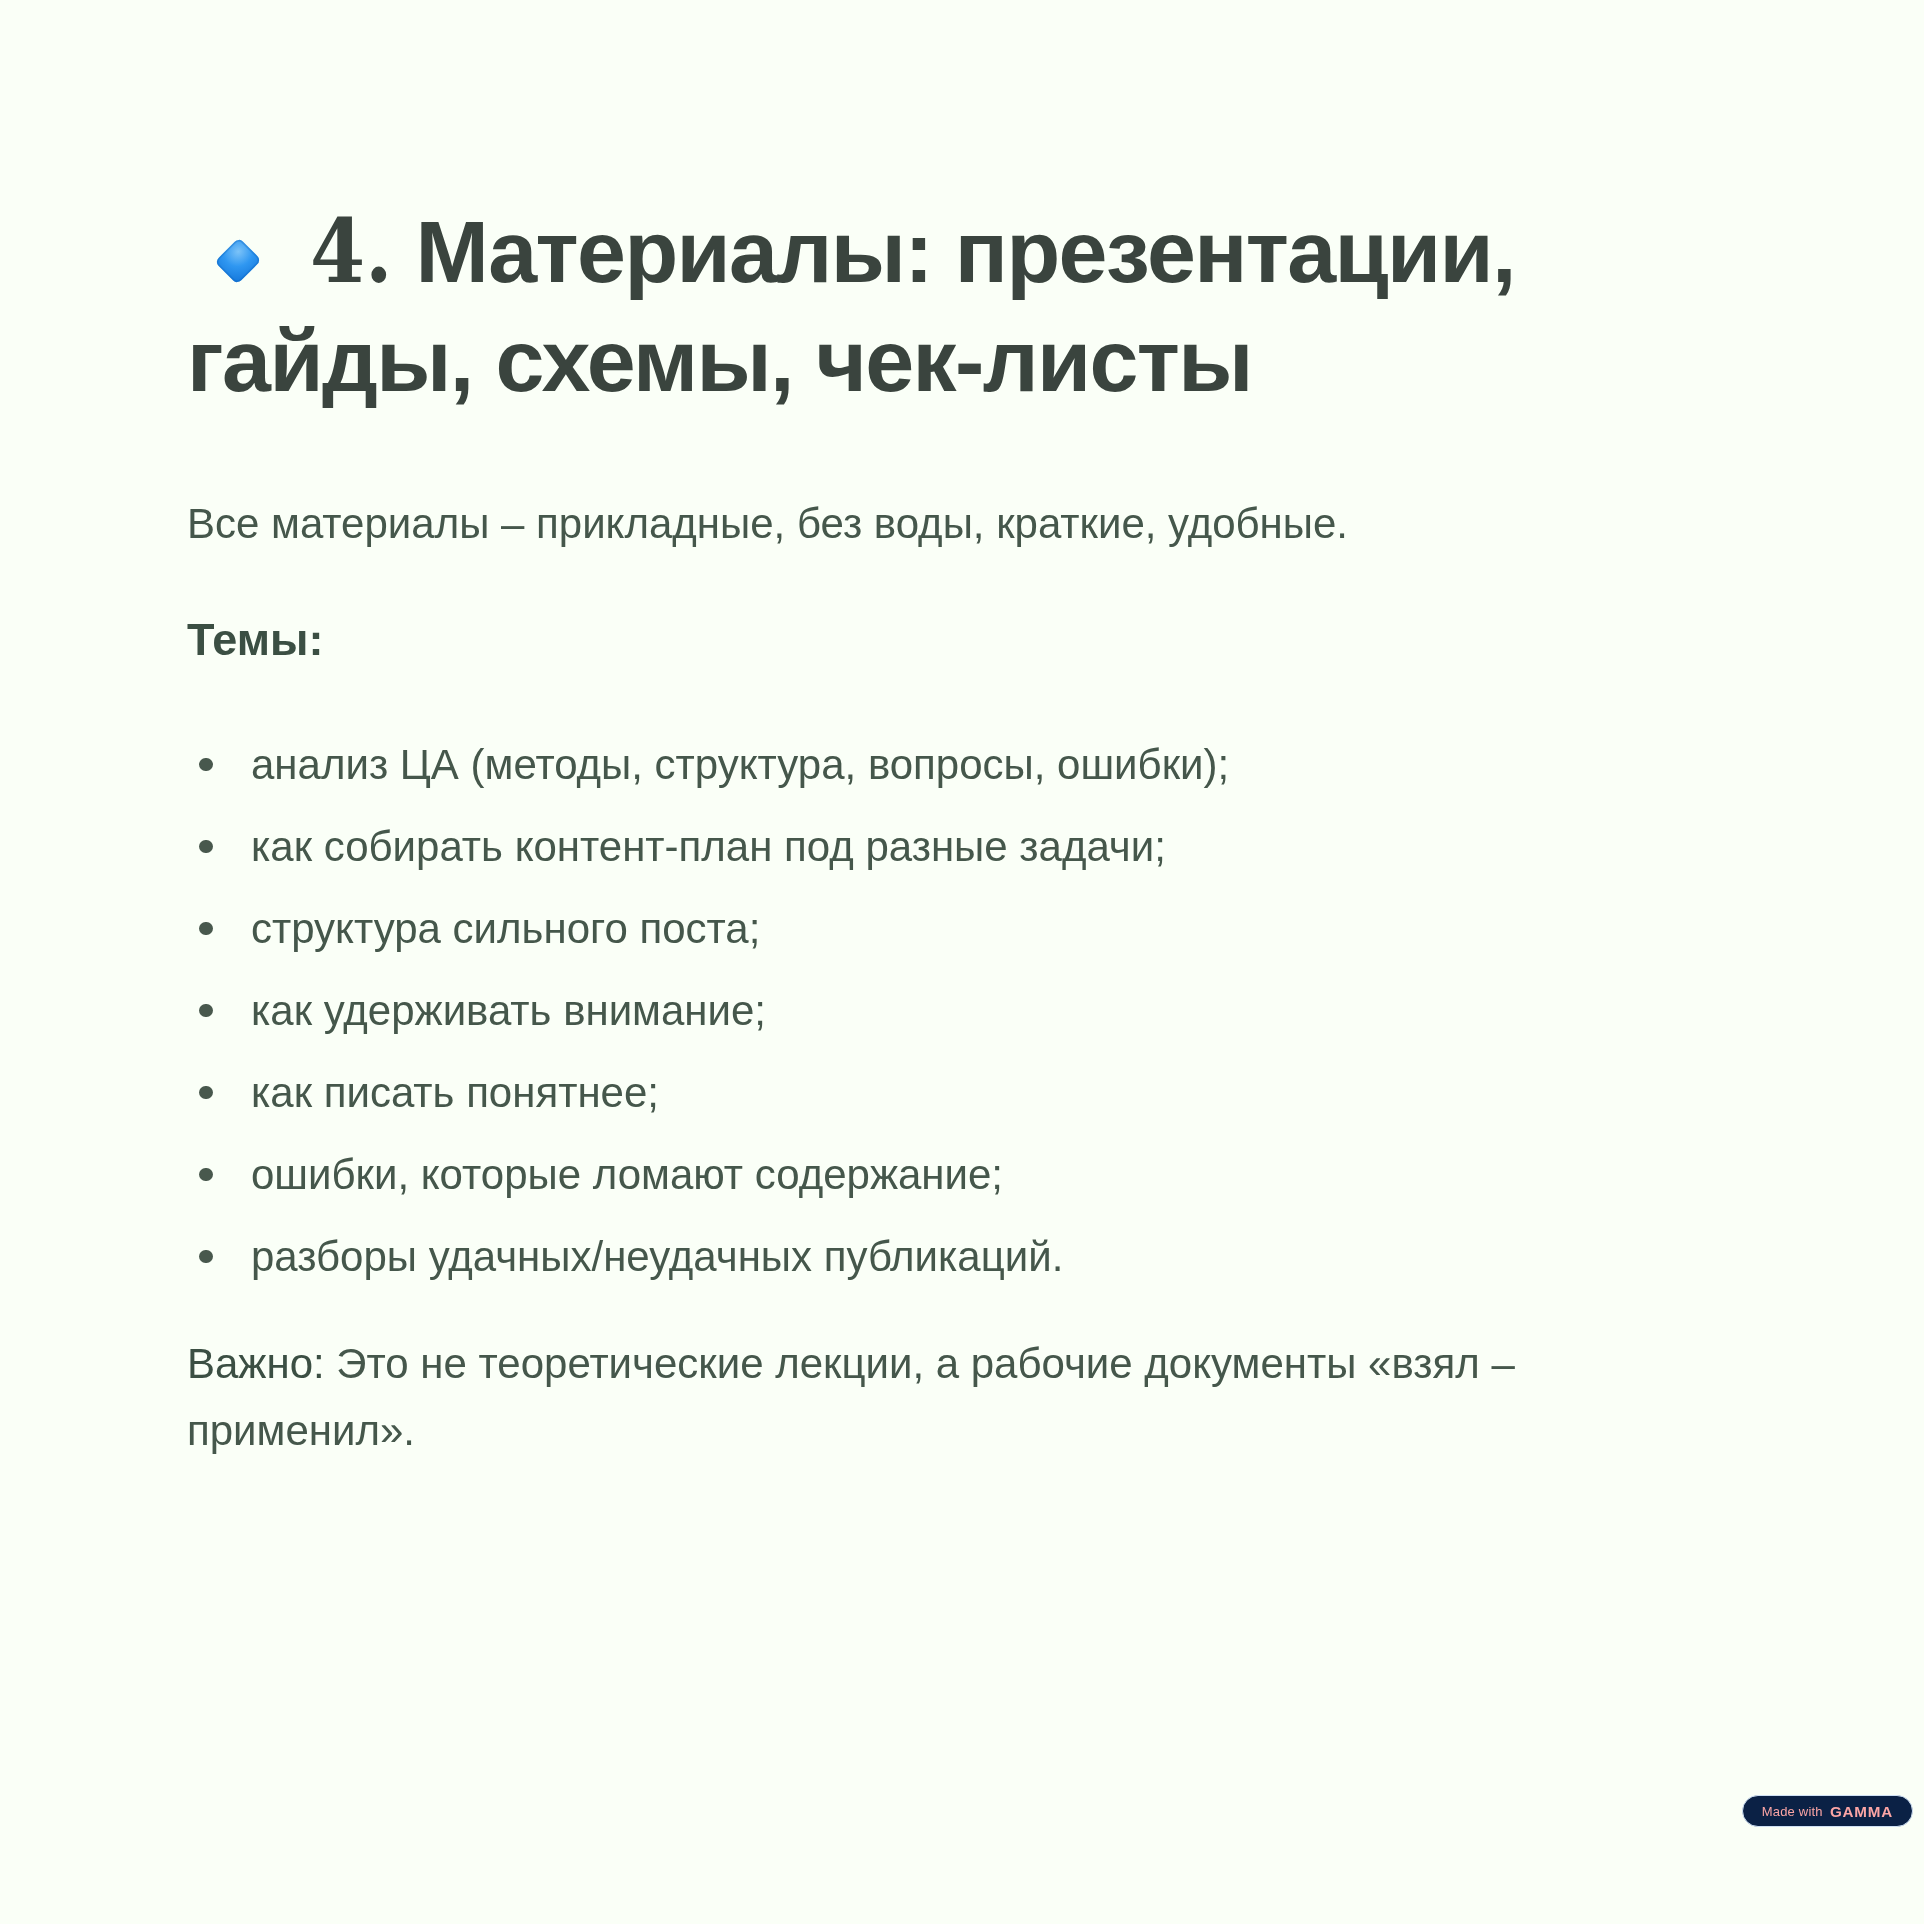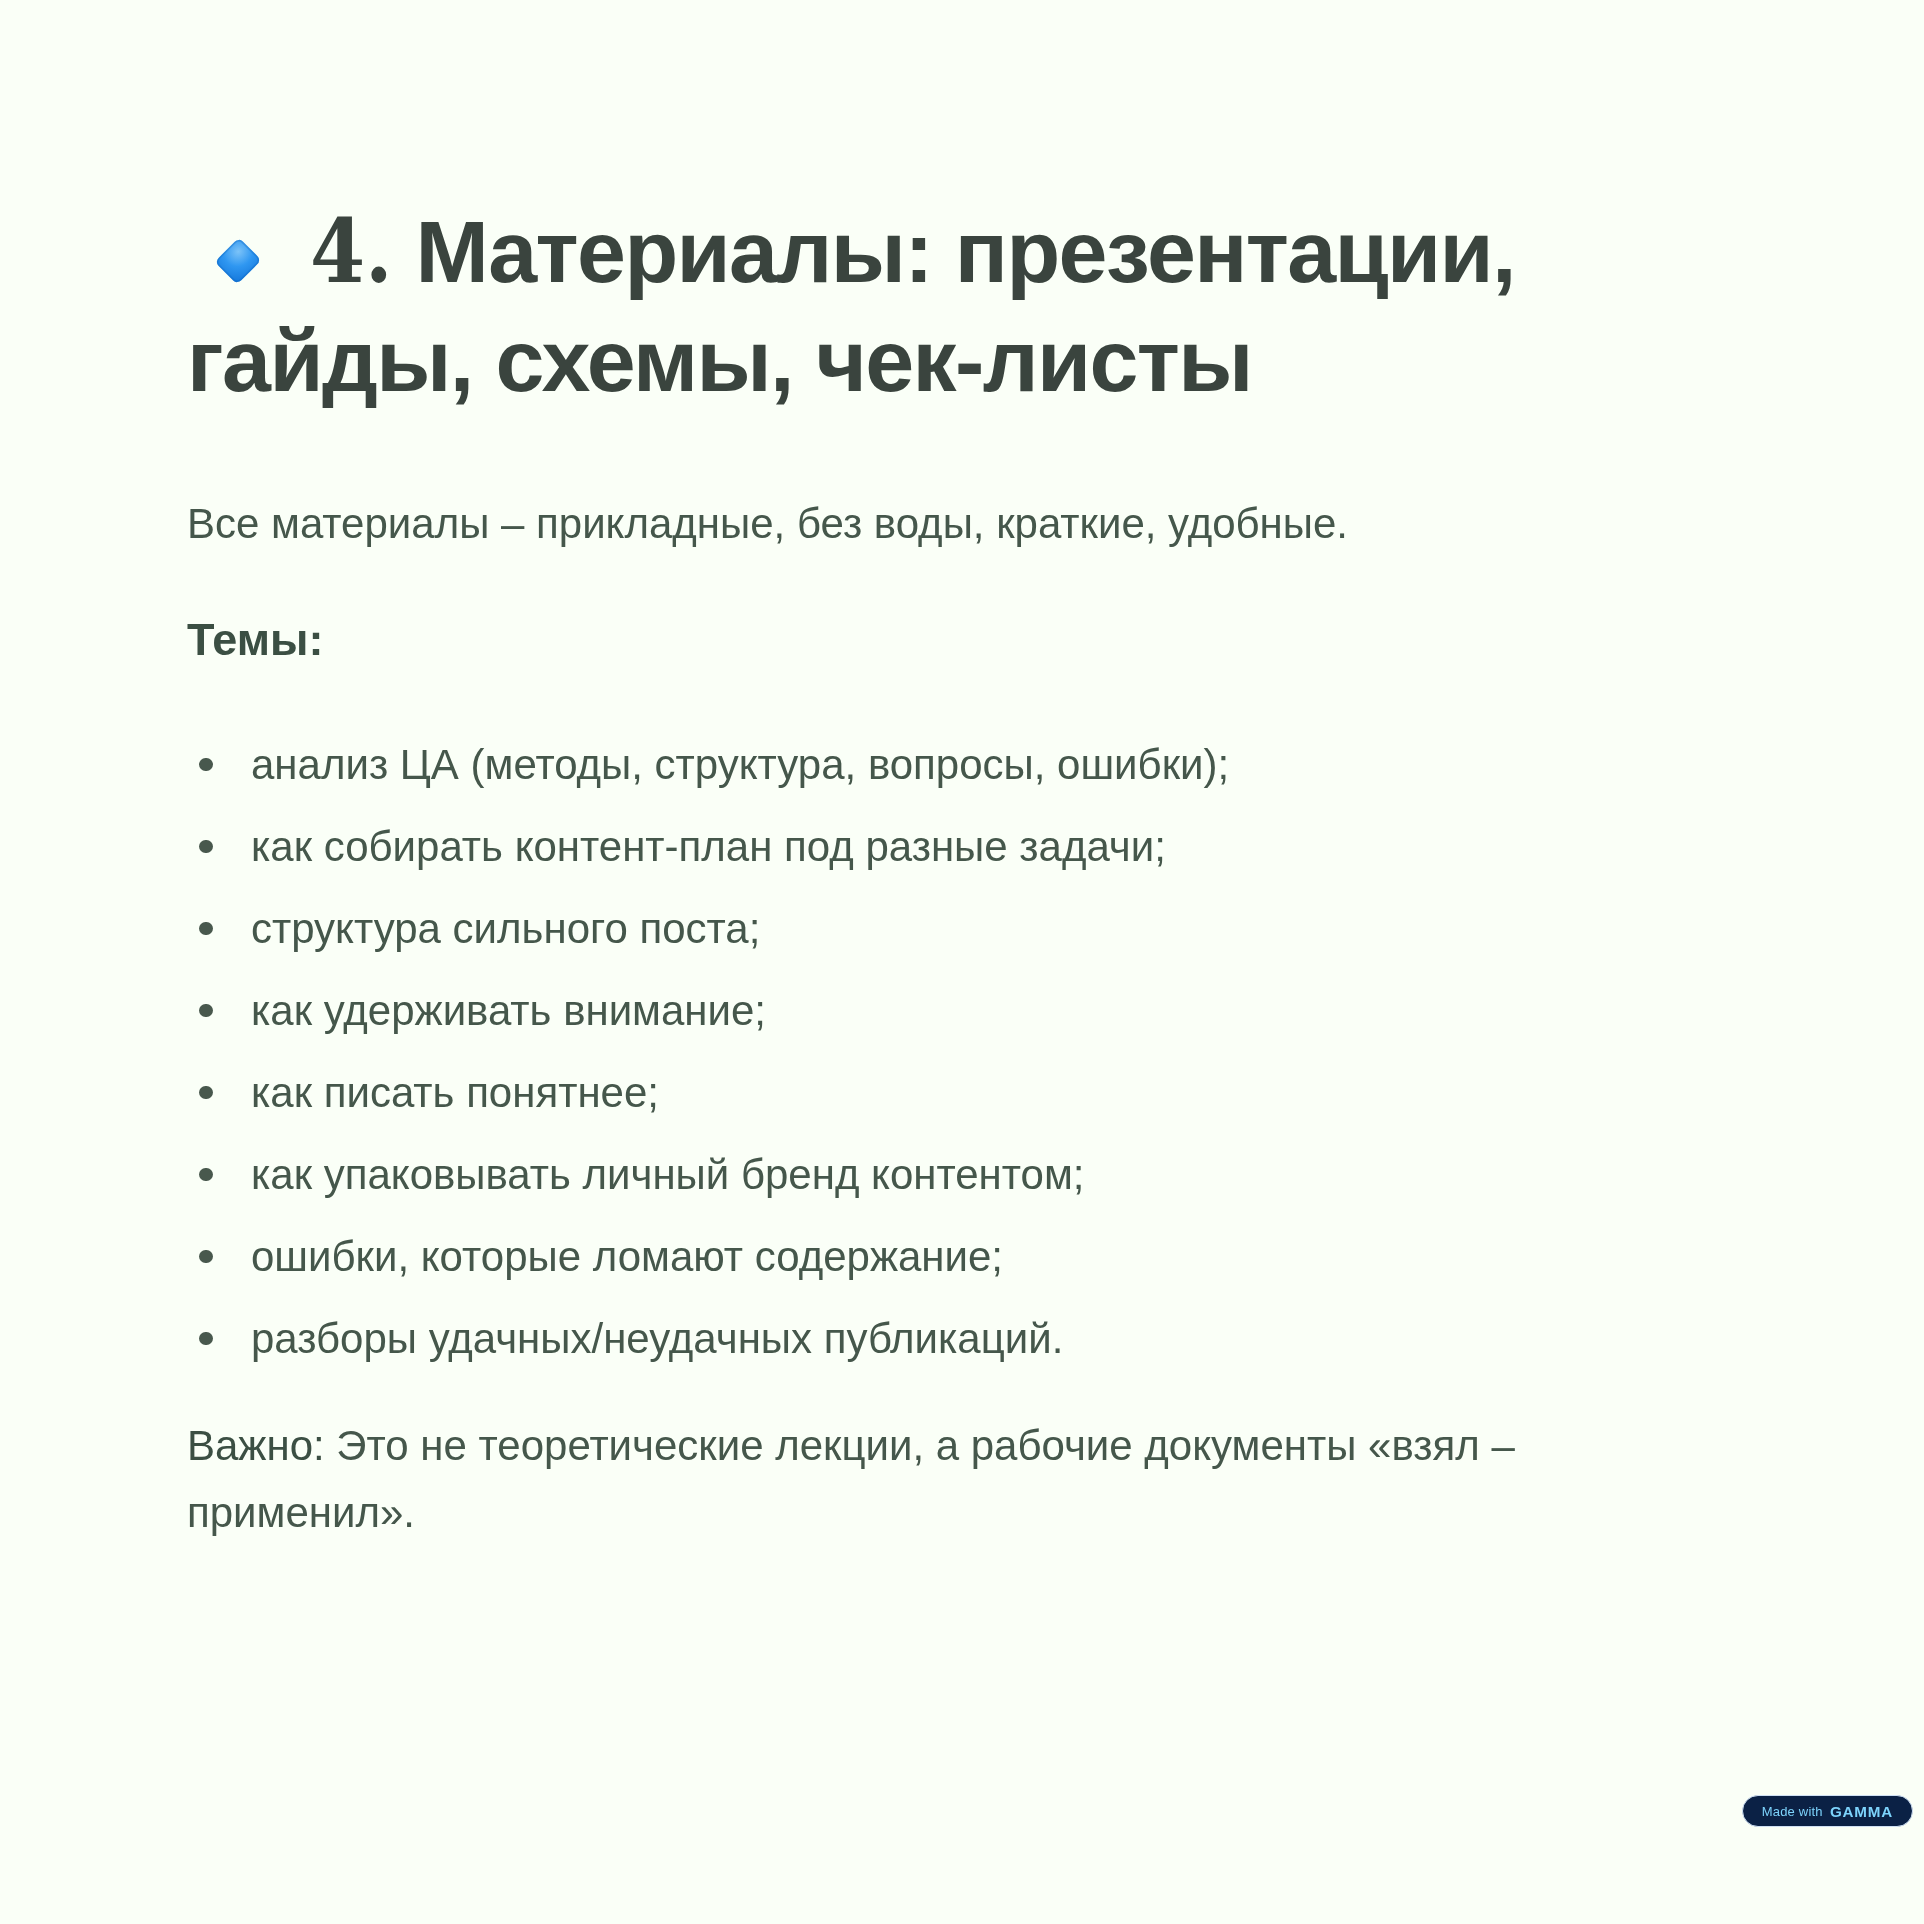--- a/index.html
+++ b/index.html
@@ -104,21 +104,21 @@
     right:12px;bottom:13px;
     height:32px;
     padding:0 19px;
     border-radius:17.6px;
     background:#0B2145;
     border:1.6px solid #cfe0f4;
     box-sizing:border-box;
     display:flex;
     align-items:center;
     gap:7.2px;
-    color:#7dd3fc;
+    color:#fca5a5;
   }
   .badge .made-with{
     font-size:13px;
     font-weight:400;
     letter-spacing:0.2px;
   }
   .badge .brand{
     font-size:15.2px;
     font-weight:800;
     letter-spacing:0.8px;
@@ -136,21 +136,20 @@
     <p class="intro">Все материалы – прикладные, без воды, краткие, удобные.</p>
 
     <p class="topics-label">Темы:</p>
 
     <ul class="topics">
       <li>анализ ЦА (методы, структура, вопросы, ошибки);</li>
       <li>как собирать контент-план под разные задачи;</li>
       <li>структура сильного поста;</li>
       <li>как удерживать внимание;</li>
       <li>как писать понятнее;</li>
-      <li>как упаковывать личный бренд контентом;</li>
       <li>ошибки, которые ломают содержание;</li>
       <li>разборы удачных/неудачных публикаций.</li>
     </ul>
 
     <p class="note"><span class="note-label">Важно:</span><span> Это не теоретические лекции, а рабочие документы «взял – применил».</span></p>
 
   </div>
 
   <div class="badge">
     <span class="made-with">Made with</span>

